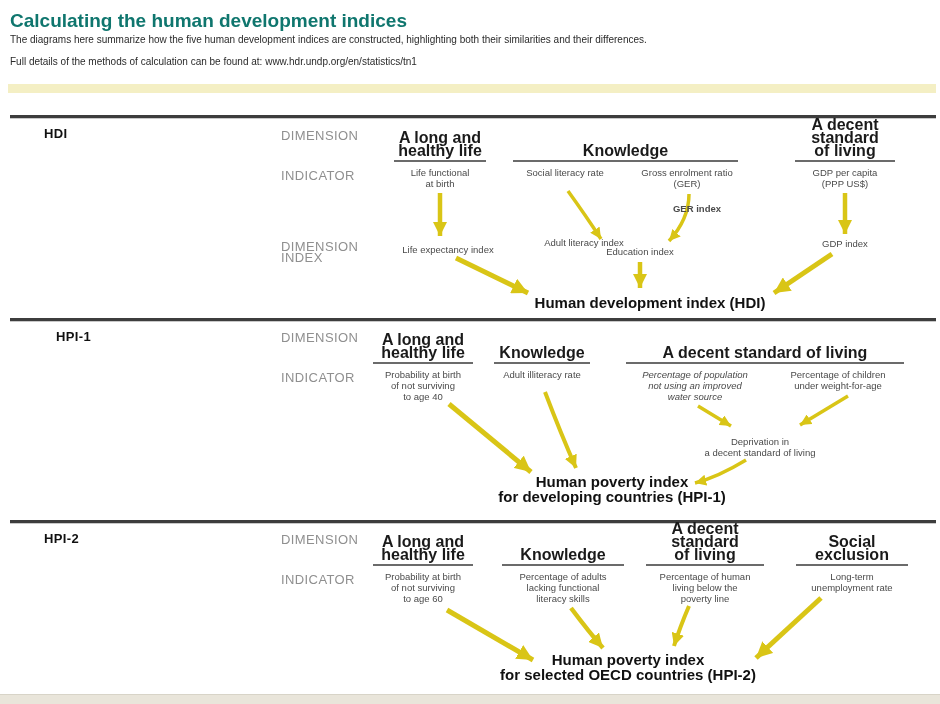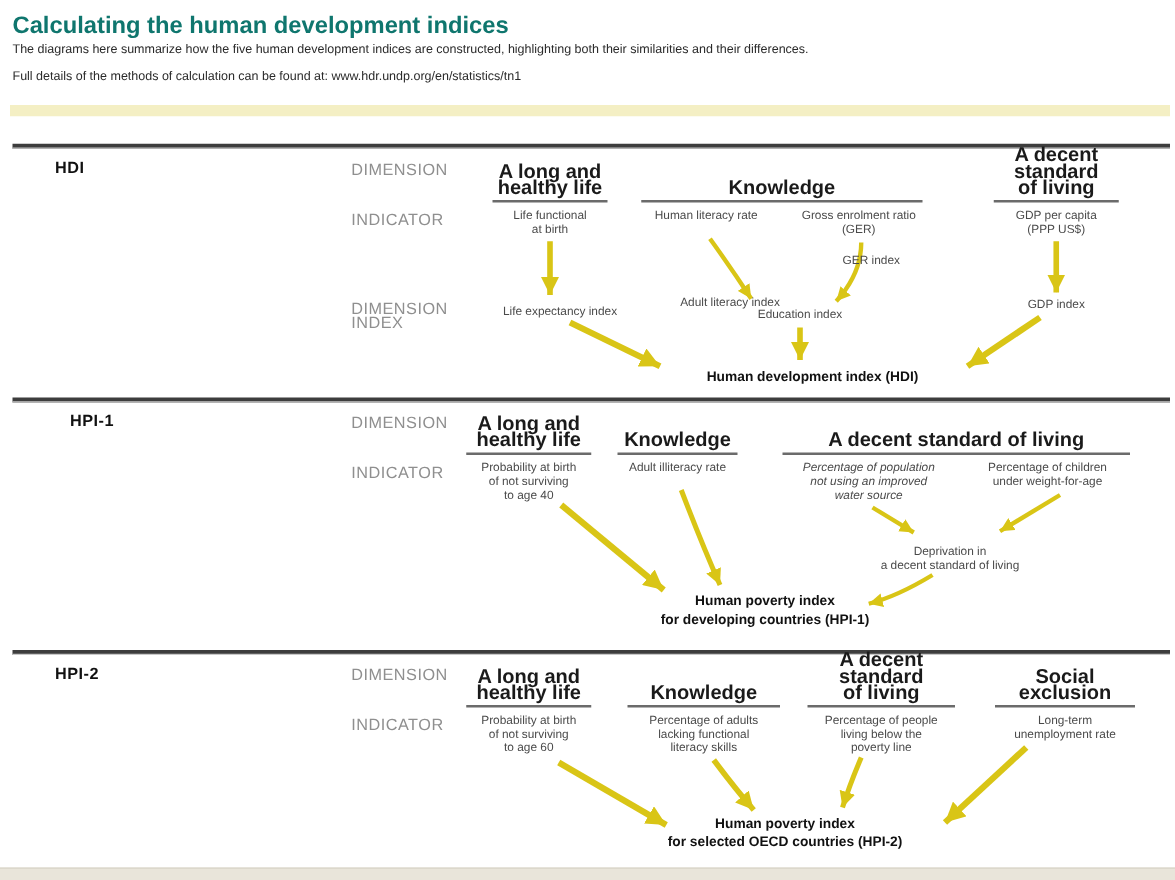--- a/index.html
+++ b/index.html
@@ -15,21 +15,21 @@
   .bottombar{left:0;top:694px;width:940px;height:10px;background:#e9e5da;border-top:1px solid #d8d4c8;}
   .rule{left:10px;width:926px;height:3px;background:#3d3d3d;border-bottom:1px solid #c9c9c9;}
   .sec-label{font-size:13px;font-weight:bold;letter-spacing:.4px;color:#111;}
   .row-label{font-size:13px;color:#8f8f8f;letter-spacing:.4px;line-height:11px;white-space:pre-line;}
   .colhead{
     font-size:16px;font-weight:bold;line-height:13px;color:#1a1a1a;text-align:center;
     white-space:pre-line;display:flex;align-items:flex-end;justify-content:center;
     border-bottom:2px solid #6b6b6b;padding-bottom:3px;box-sizing:border-box;height:32px;
   }
   .ind{font-size:9.5px;line-height:11px;color:#4a4a4a;text-align:center;white-space:pre-line;}
-  .result{font-size:11px;font-weight:bold;line-height:15px;color:#111;text-align:center;white-space:pre-line;}
+  .result{font-size:15px;font-weight:bold;line-height:15px;color:#111;text-align:center;white-space:pre-line;}
   svg.arrows{position:absolute;left:0;top:0;pointer-events:none;}
   svg.arrows path.ar{stroke:#d9c516;fill:none;}
   svg.arrows marker path{fill:#d9c516;stroke:none;}
 </style>
 </head>
 <body>
 
 <div class="abs page-title" style="left:10px;top:10px;">Calculating the human development indices</div>
 <div class="abs intro" style="left:10px;top:34px;">The diagrams here summarize how the five human development indices are constructed, highlighting both their similarities and their differences.</div>
 <div class="abs intro" style="left:10px;top:56px;">Full details of the methods of calculation can be found at: www.hdr.undp.org/en/statistics/tn1</div>
@@ -74,28 +74,28 @@
 INDEX</div>
 
   <div class="abs colhead" style="left:394px;top:130px;width:92px;">A long and
 healthy life</div>
   <div class="abs colhead" style="left:513px;top:130px;width:225px;">Knowledge</div>
   <div class="abs colhead" style="left:795px;top:130px;width:100px;">A decent standard
 of living</div>
 
   <div class="abs ind" style="left:380px;top:167px;width:120px;">Life functional
 at birth</div>
-  <div class="abs ind" style="left:510px;top:167px;width:110px;">Human literacy rate</div>
+  <div class="abs ind" style="left:510px;top:167px;width:110px;">Social literacy rate</div>
   <div class="abs ind" style="left:622px;top:167px;width:130px;">Gross enrolment ratio
 (GER)</div>
   <div class="abs ind" style="left:790px;top:167px;width:110px;">GDP per capita
 (PPP US$)</div>
 
   <div class="abs ind" style="left:524px;top:201px;width:120px;margin-top:36px;">Adult literacy index</div>
-  <div class="abs ind" style="left:657px;top:203px;width:80px;">GER index</div>
+  <div class="abs ind" style="left:657px;top:203px;width:80px;font-weight:bold;">GER index</div>
 
   <div class="abs ind" style="left:378px;top:244px;width:140px;">Life expectancy index</div>
   <div class="abs ind" style="left:585px;top:246px;width:110px;">Education index</div>
   <div class="abs ind" style="left:805px;top:238px;width:80px;">GDP index</div>
 
   <div class="abs result" style="left:520px;top:295px;width:260px;">Human development index (HDI)</div>
 </div>
 
 <div>
   <div class="abs sec-label" style="left:44px;top:329px;margin-left:12px;">HPI-1</div>
@@ -136,21 +136,21 @@
 of living</div>
   <div class="abs colhead" style="left:796px;top:534px;width:112px;">Social
 exclusion</div>
 
   <div class="abs ind" style="left:363px;top:571px;width:120px;">Probability at birth
 of not surviving
 to age 60</div>
   <div class="abs ind" style="left:498px;top:571px;width:130px;">Percentage of adults
 lacking functional
 literacy skills</div>
-  <div class="abs ind" style="left:640px;top:571px;width:130px;">Percentage of people
+  <div class="abs ind" style="left:640px;top:571px;width:130px;">Percentage of human
 living below the
 poverty line</div>
   <div class="abs ind" style="left:787px;top:571px;width:130px;">Long-term
 unemployment rate</div>
 
   <div class="abs result" style="left:498px;top:652px;width:260px;">Human poverty index
 for selected OECD countries (HPI-2)</div>
 </div>
 
 <div class="abs bottombar"></div>

